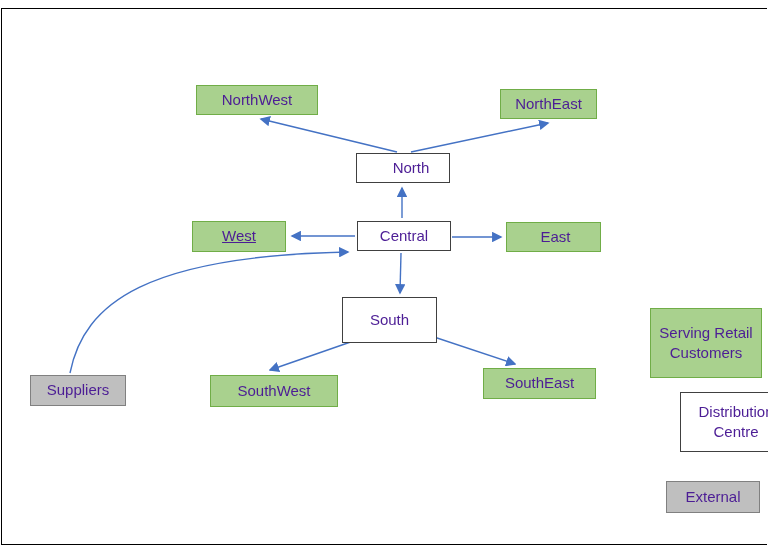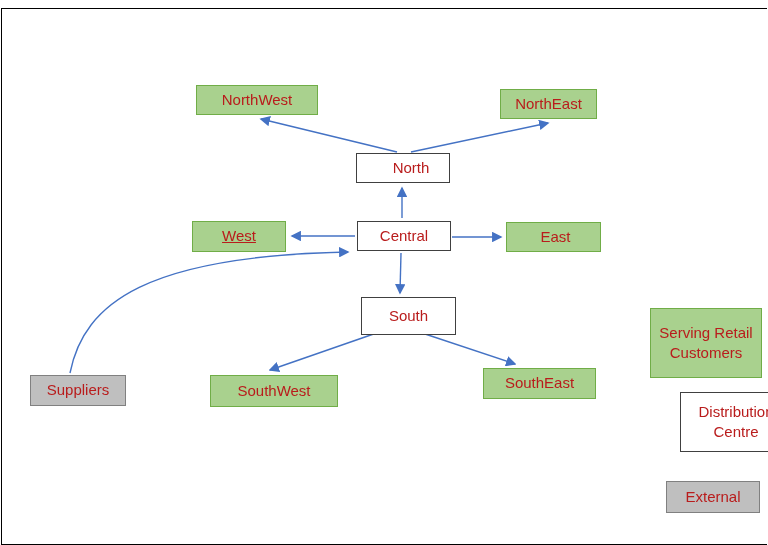--- a/index.html
+++ b/index.html
@@ -29,21 +29,21 @@
     width: 768px;
     height: 545px;
   }
   .node {
     position: absolute;
     display: flex;
     align-items: center;
     justify-content: center;
     text-align: center;
     font-size: 15px;
-    color: #b91c1c;
+    color: #4c1d95;
     box-sizing: border-box;
     line-height: 1.35;
     padding: 2px 4px;
   }
   .retail      { background: #A9D18E; border: 1px solid #70AD47; }
   .distribution{ background: #FFFFFF; border: 1px solid #404040; }
   .external    { background: #BFBFBF; border: 1px solid #808080; }
 </style>
 </head>
 <body>
@@ -72,21 +72,21 @@
 <div class="node retail" style="left:500px; top:89px;  width:97px;  height:30px;">NorthEast</div>
 
 <div class="node distribution" style="left:356px; top:153px; width:94px; height:30px;padding-left:20px;">North</div>
 
 <div class="node retail" style="left:192px; top:221px; width:94px;  height:31px;text-decoration:underline;">West</div>
 
 <div class="node distribution" style="left:357px; top:221px; width:94px; height:30px;">Central</div>
 
 <div class="node retail" style="left:506px; top:222px; width:95px;  height:30px;padding-left:8px;">East</div>
 
-<div class="node distribution" style="left:361px; top:297px; width:95px; height:38px;">South</div>
+<div class="node distribution" style="left:342px; top:297px; width:95px; height:46px;">South</div>
 
 <div class="node retail" style="left:210px; top:375px; width:128px; height:32px;">SouthWest</div>
 
 <div class="node retail" style="left:483px; top:368px; width:113px; height:31px;text-align:right;">SouthEast</div>
 
 <div class="node external" style="left:30px; top:375px; width:96px; height:31px;">Suppliers</div>
 
 <div class="node retail" style="left:650px; top:308px; width:112px; height:70px;">Serving Retail Customers</div>
 
 <div class="node distribution" style="left:680px; top:392px; width:112px; height:60px;">Distribution Centre</div>

